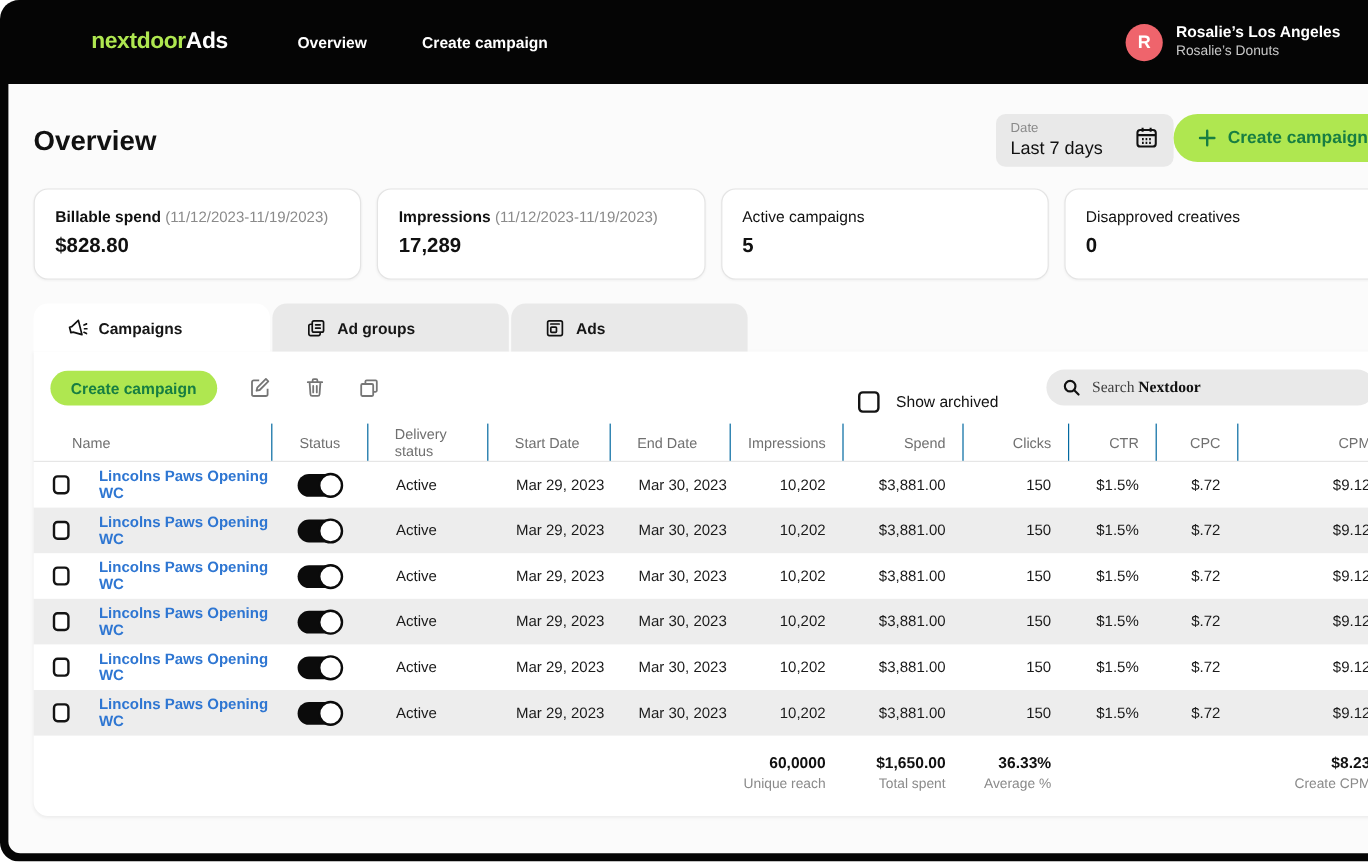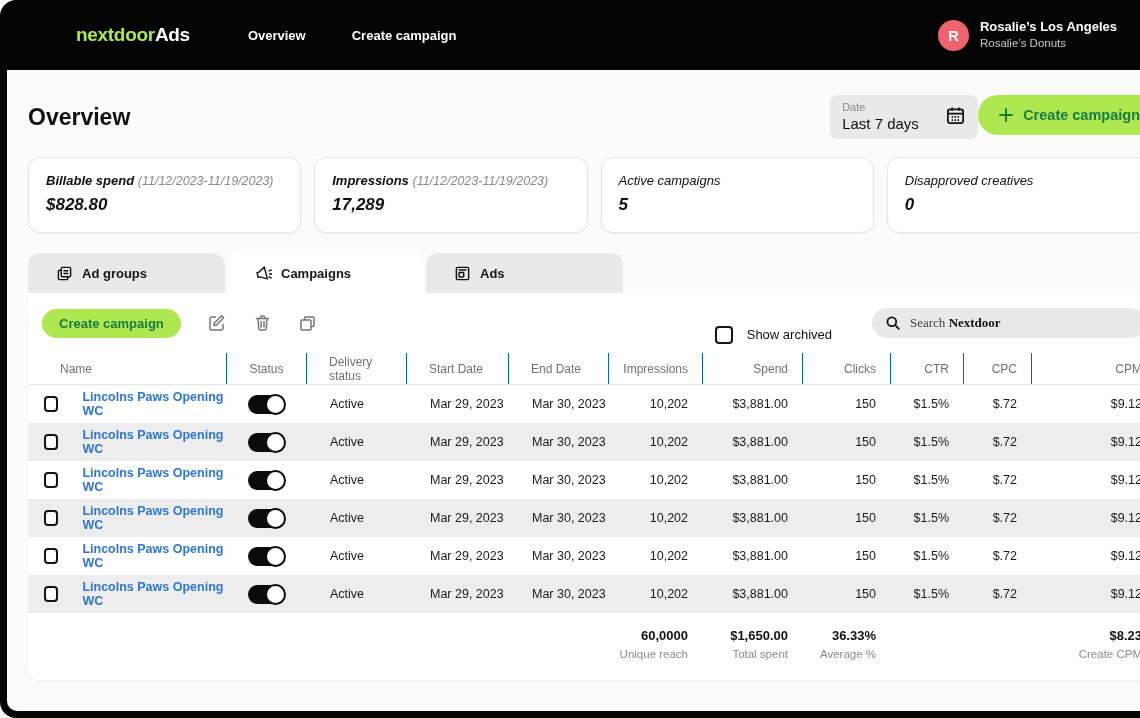--- a/index.html
+++ b/index.html
@@ -24,21 +24,21 @@
   .page-head{display:flex;align-items:center;margin-top:25px;height:44px;}
   .page-title{margin:0;font-size:23px;font-weight:800;color:#111;}
   .head-right{margin-left:auto;display:flex;align-items:flex-start;}
   .date-picker{width:148px;height:44px;background:#E9E9E9;border-radius:8px;padding:5px 12px;box-sizing:border-box;display:flex;align-items:center;justify-content:space-between;cursor:pointer;}
   .dp-label{font-size:11px;color:#8a8a8a;line-height:1.3;}
   .dp-value{font-size:15px;color:#111;line-height:1.25;}
   .btn-primary{height:40px;padding:0 20px;border:none;border-radius:22px;background:var(--accent-lime,#AFE750);color:var(--accent-green,#177E42);font-family:inherit;font-size:14.5px;font-weight:bold;display:flex;align-items:center;gap:9px;cursor:pointer;}
 
   
   .stat-cards{display:flex;gap:13px;margin-top:18px;}
-  .stat-card{flex:1;background:#fff;border:1px solid #E4E4E4;border-radius:12px;padding:15px 17px;box-sizing:border-box;height:76px;box-shadow:0 1px 2px rgba(0,0,0,0.04);font-style:italic;}
+  .stat-card{flex:1;background:#fff;border:1px solid #E4E4E4;border-radius:12px;padding:15px 17px;box-sizing:border-box;height:76px;box-shadow:0 1px 2px rgba(0,0,0,0.04);}
   .sc-labels{font-size:13px;color:#111;white-space:nowrap;}
   .sc-label-bold{font-weight:bold;}
   .sc-sub{color:#8a8a8a;font-size:12.5px;}
   .sc-value{margin-top:7px;font-size:17px;font-weight:bold;color:#111;}
 
   
   .tabs{display:flex;gap:2px;margin-top:20px;}
   .tab{width:197px;height:40px;border-radius:12px 12px 0 0;background:#E9E9E9;display:flex;align-items:center;gap:9px;padding:0 0 0 28px;box-sizing:border-box;font-size:13px;font-weight:bold;color:#161616;cursor:pointer;}
   .tab.active{background:#ffffff;}
   .tab svg{flex:0 0 auto;}
@@ -157,40 +157,40 @@
         <div class="sc-labels"><span>Active campaigns</span></div>
         <div class="sc-value">5</div>
       </div>
       <div class="stat-card">
         <div class="sc-labels"><span>Disapproved creatives</span></div>
         <div class="sc-value">0</div>
       </div>
     </div>
 
     <div class="tabs">
-      <div class="tab">
-        <span style="display:flex;">
-          <svg width="17" height="17" viewBox="0 0 18 18" fill="none" stroke="#111" stroke-width="1.5" stroke-linejoin="round">
-            <rect x="5.5" y="2.5" width="10" height="10" rx="1.5"></rect>
-            <path d="M12.5 12.5v1.5a1.5 1.5 0 0 1-1.5 1.5H4a1.5 1.5 0 0 1-1.5-1.5V7A1.5 1.5 0 0 1 4 5.5h1.5"></path>
-            <path d="M8.5 6h4M8.5 9h4" stroke-linecap="round"></path>
-          </svg>
-        </span>
-        <span>Ad groups</span>
-      </div>
       <div class="tab active">
         <span style="display:flex;">
           <svg width="17" height="17" viewBox="0 0 18 18" fill="none" stroke="#111" stroke-width="1.5" stroke-linejoin="round">
             <path d="M11.5 2.5L4.5 6.5H2.5v5h2l7 4v-13z" transform="rotate(-14 9 9)"></path>
             <path d="M14.8 6.2l2.4-1" stroke-linecap="round"></path>
             <path d="M15.3 9.5h2.4" stroke-linecap="round"></path>
             <path d="M14.8 12.6l2.3 1.1" stroke-linecap="round"></path>
           </svg>
         </span>
         <span>Campaigns</span>
+      </div>
+      <div class="tab">
+        <span style="display:flex;">
+          <svg width="17" height="17" viewBox="0 0 18 18" fill="none" stroke="#111" stroke-width="1.5" stroke-linejoin="round">
+            <rect x="5.5" y="2.5" width="10" height="10" rx="1.5"></rect>
+            <path d="M12.5 12.5v1.5a1.5 1.5 0 0 1-1.5 1.5H4a1.5 1.5 0 0 1-1.5-1.5V7A1.5 1.5 0 0 1 4 5.5h1.5"></path>
+            <path d="M8.5 6h4M8.5 9h4" stroke-linecap="round"></path>
+          </svg>
+        </span>
+        <span>Ad groups</span>
       </div>
       <div class="tab">
         <span style="display:flex;">
           <svg width="17" height="17" viewBox="0 0 18 18" fill="none" stroke="#111" stroke-width="1.5" stroke-linejoin="round">
             <rect x="2.5" y="2.5" width="13" height="13" rx="1.5"></rect>
             <rect x="5.3" y="8" width="5" height="4.7" rx="0.8"></rect>
             <path d="M5.3 5.3h7.4" stroke-linecap="round"></path>
           </svg>
         </span>
         <span>Ads</span>

